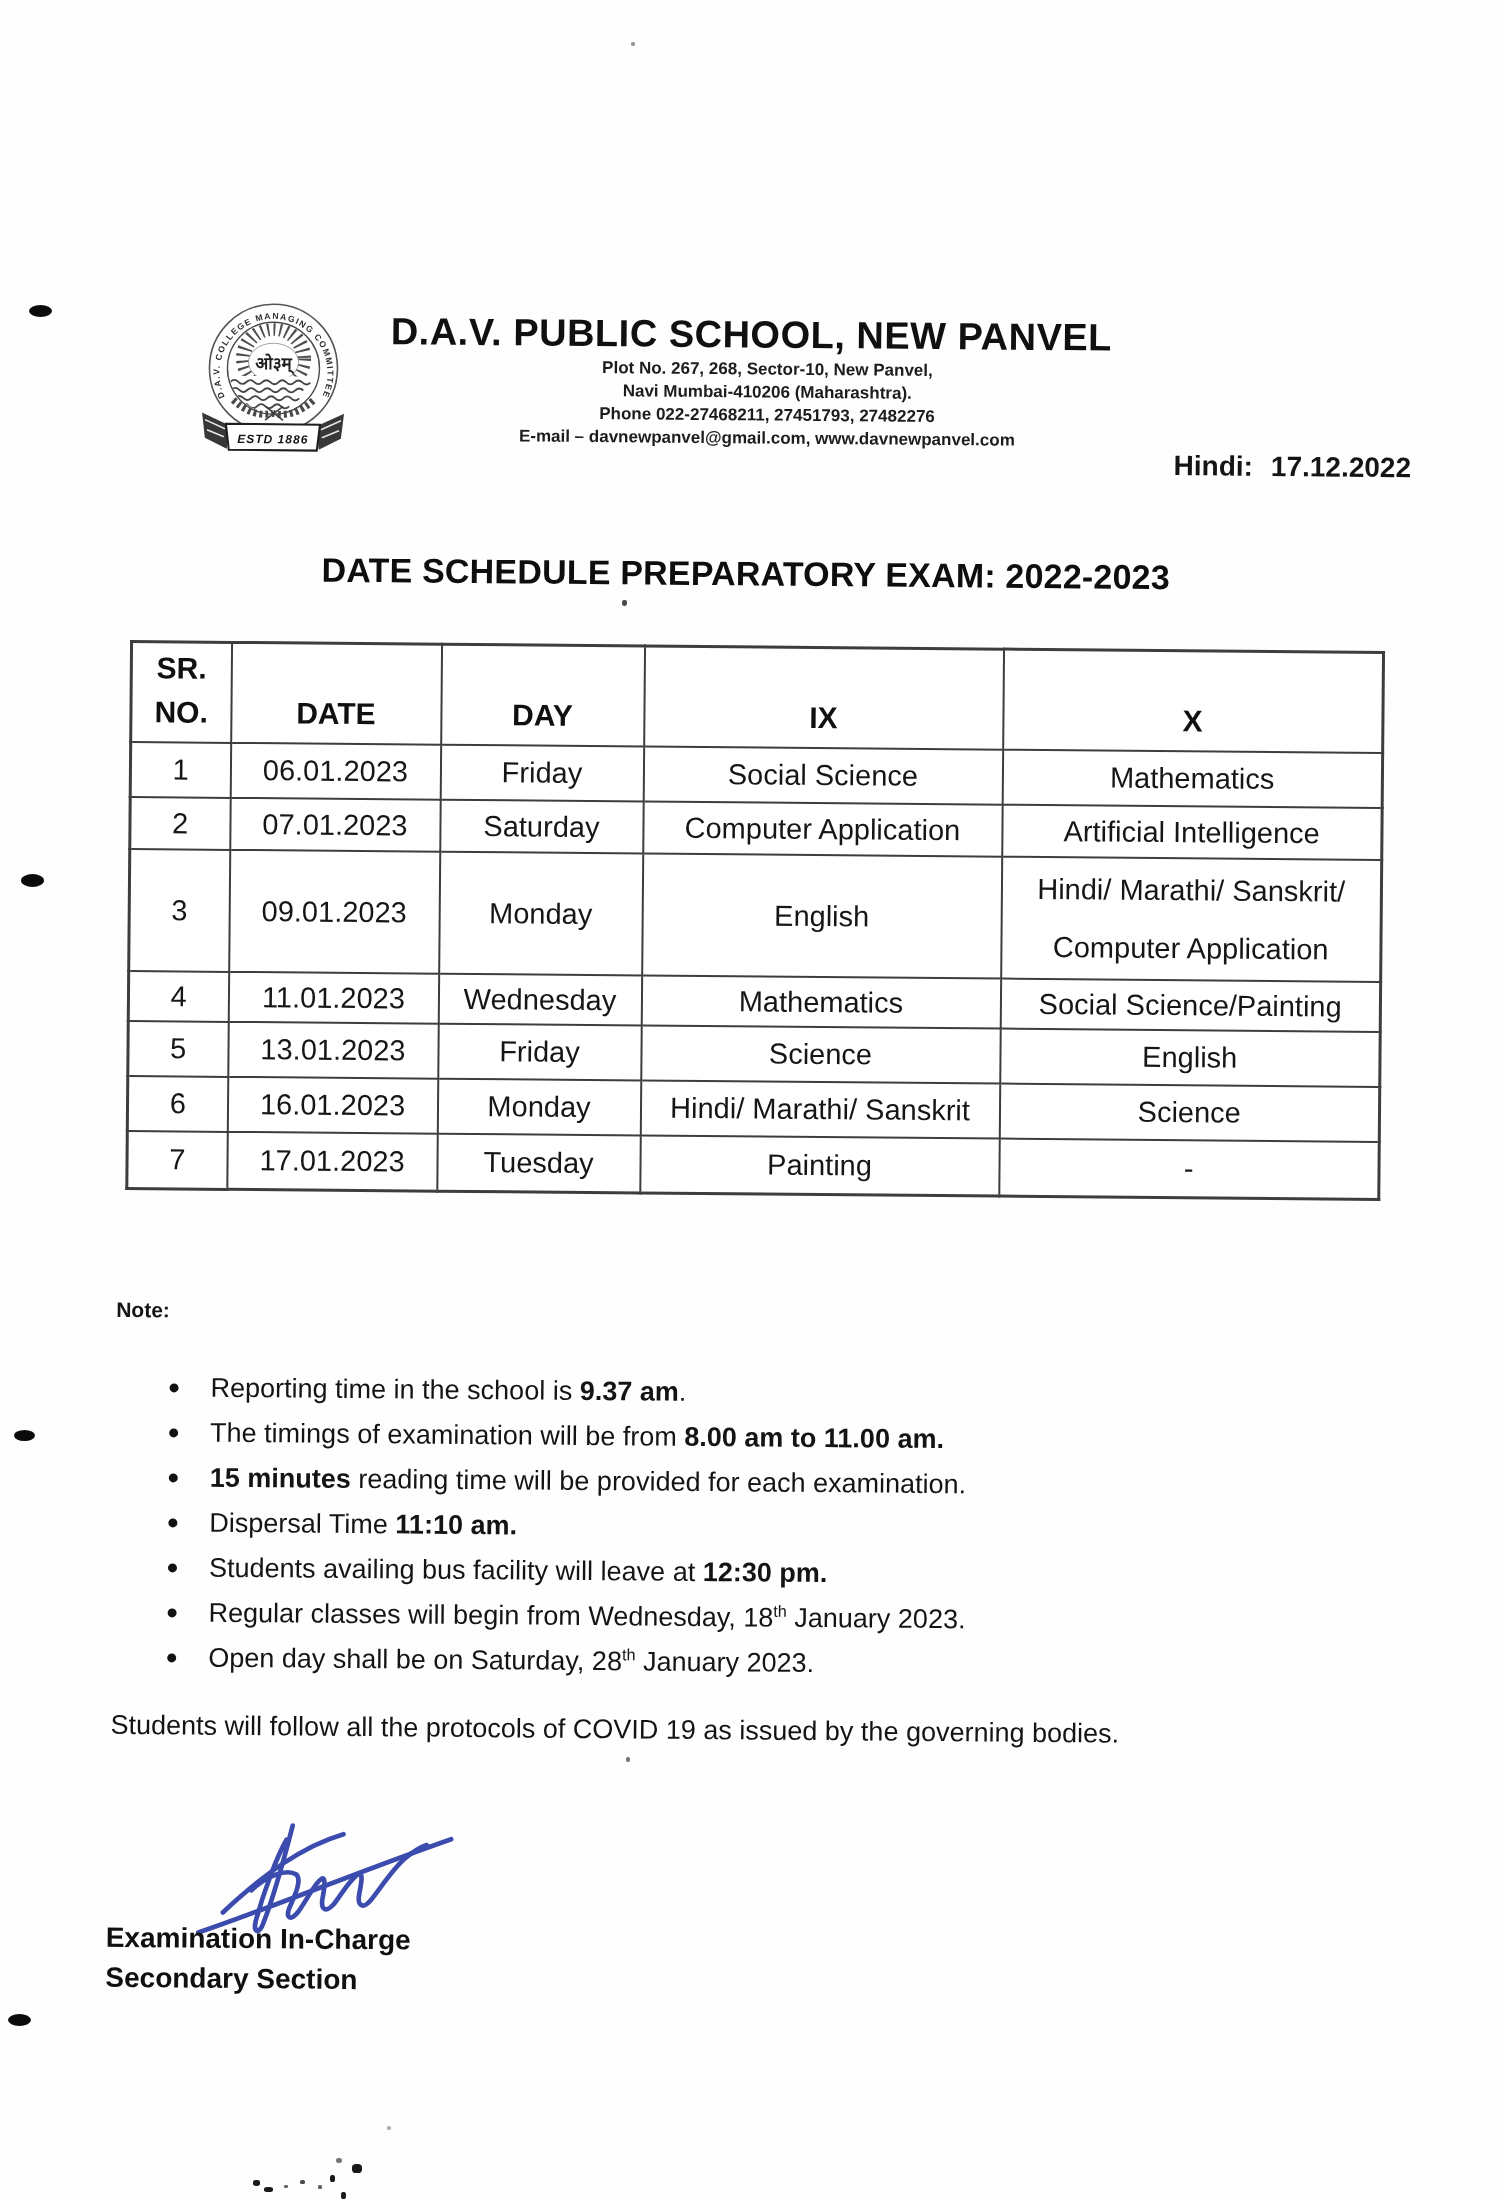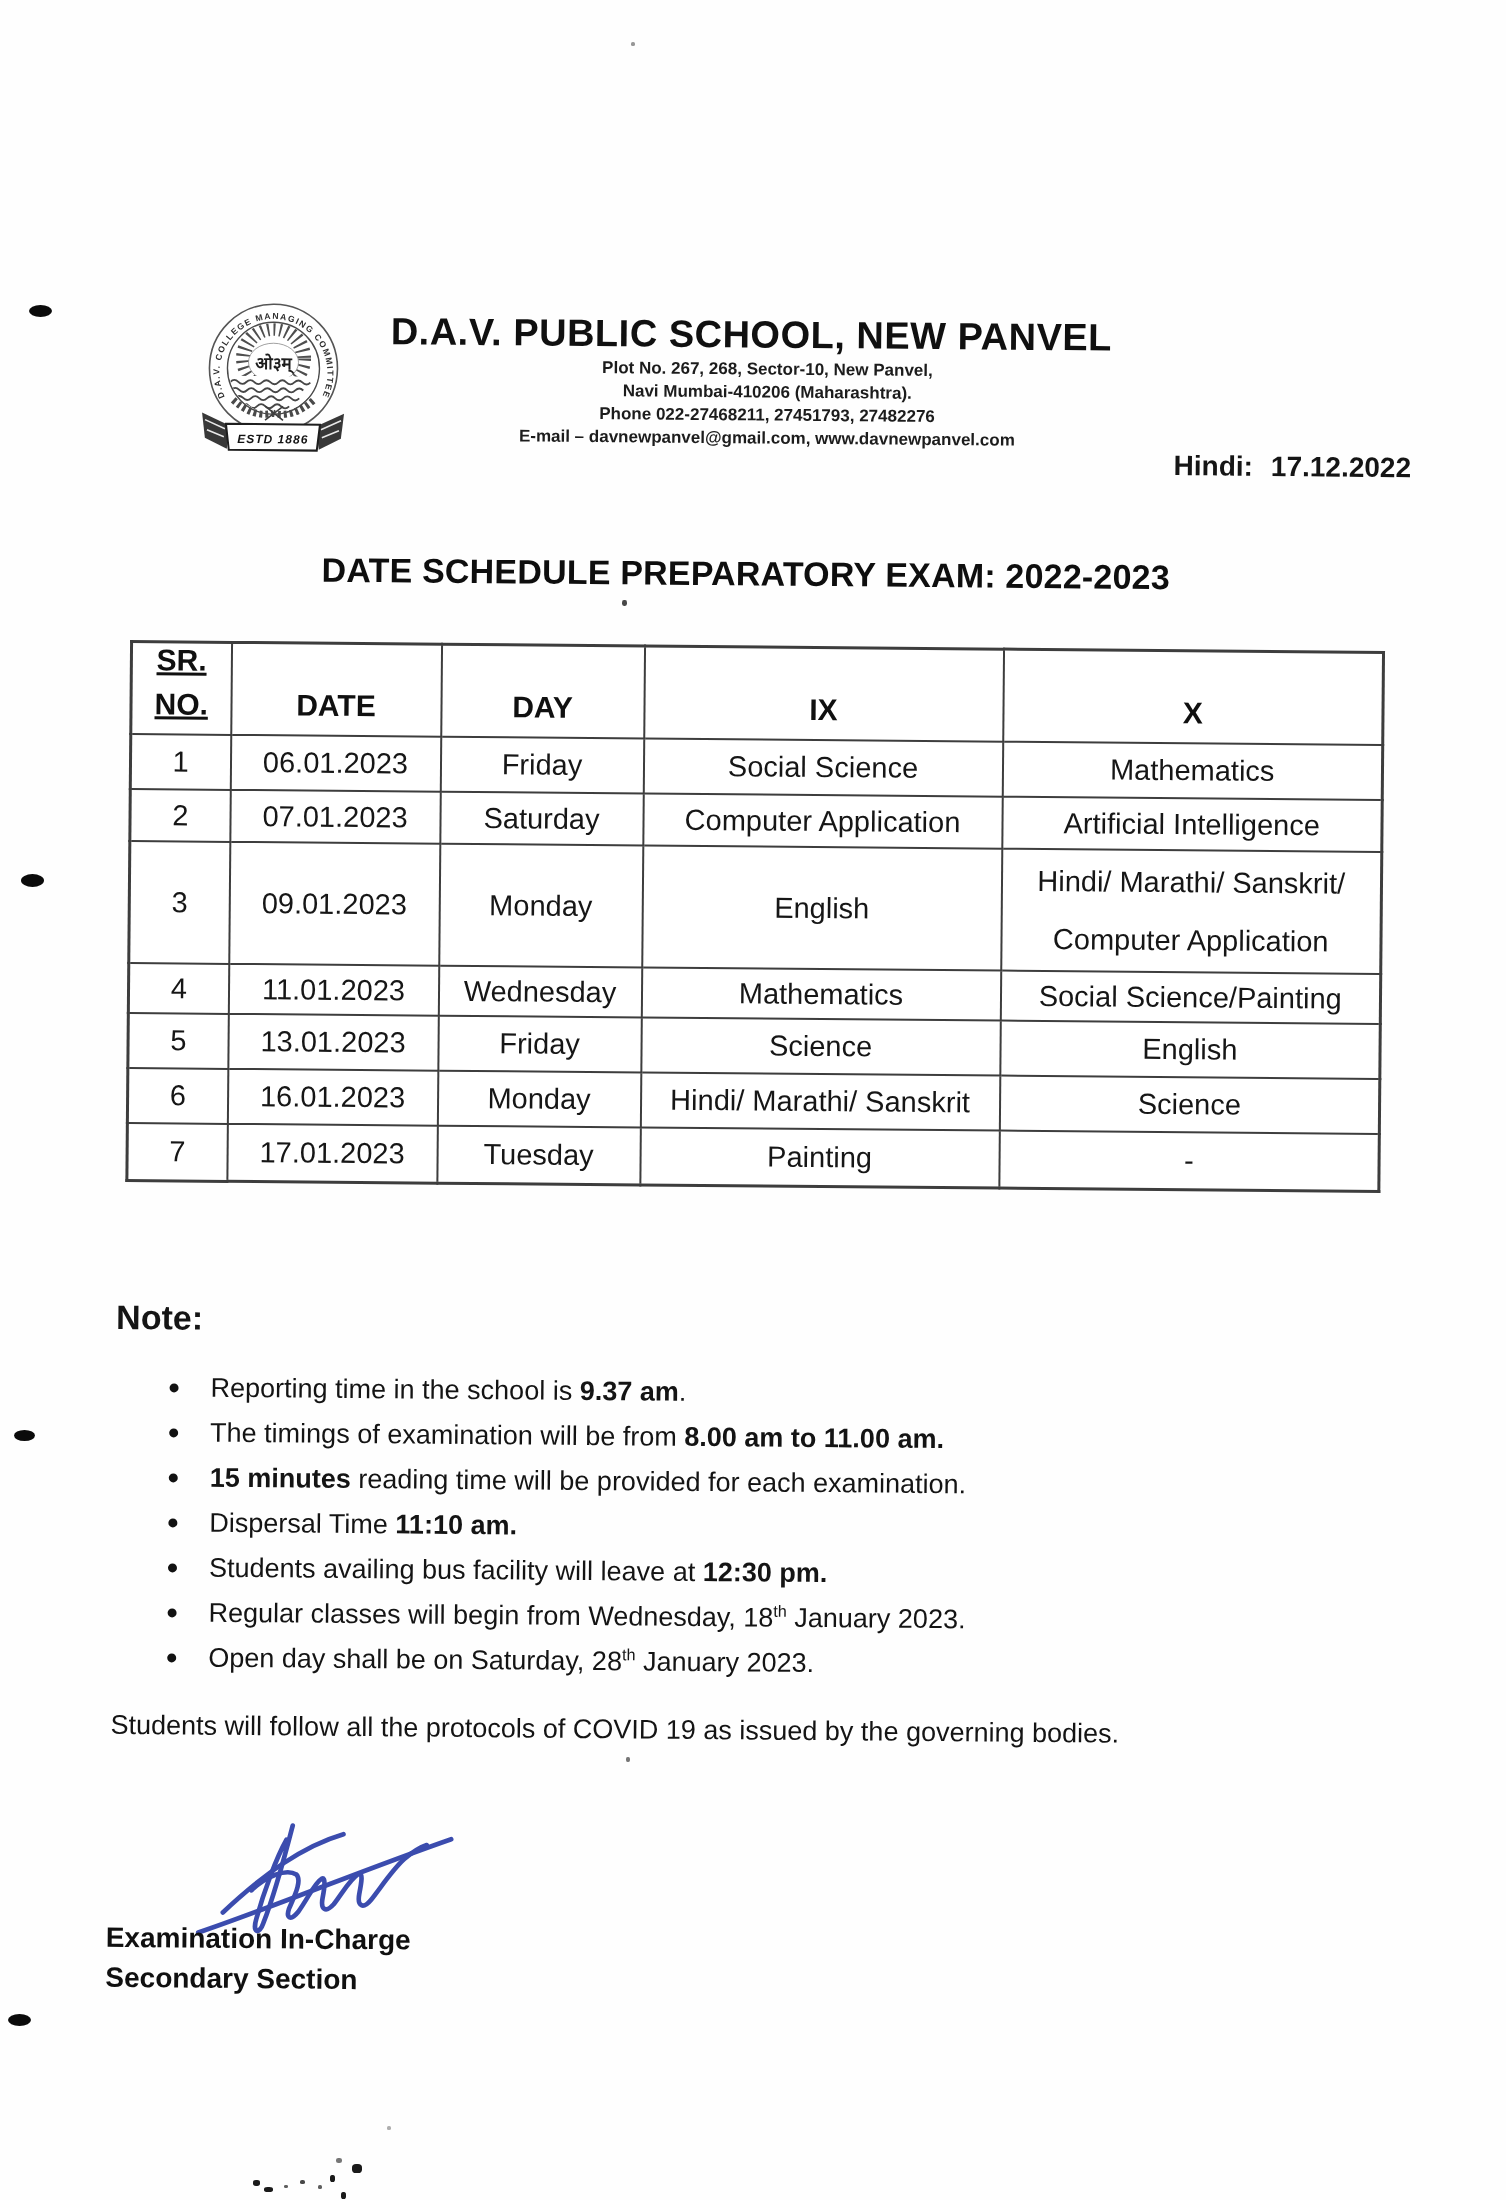--- a/index.html
+++ b/index.html
@@ -38,37 +38,37 @@
 
   
   .tblwrap{position:absolute;left:130px;top:640px;}
   table.exam{border-collapse:collapse;table-layout:fixed;width:1252px;background:#fff;}
   table.exam,table.exam th,table.exam td{border:2px solid #3d3d3d;}
   table.exam{border-width:3px;}
   table.exam th{
     font-size:30px;font-weight:bold;text-align:center;vertical-align:bottom;
     padding:6px 2px 12px 2px;height:86px;box-sizing:border-box;color:#101010;
   }
-  table.exam th.srno{vertical-align:top;padding-top:0;text-decoration:underline;}
+  table.exam th.srno{vertical-align:top;padding-top:8px;}
   .hdr2{display:flex;flex-direction:column;justify-content:space-between;height:78px;align-items:center;}
   table.exam td{
     font-size:29px;text-align:center;vertical-align:middle;
     padding:2px 4px;box-sizing:border-box;color:#161616;
   }
   table.exam tbody tr:nth-child(1) td{height:55px;}
   table.exam tbody tr:nth-child(2) td{height:52px;}
   table.exam tbody tr:nth-child(3) td{height:120px;}
   table.exam tbody tr:nth-child(4) td{height:50px;}
   table.exam tbody tr:nth-child(5) td{height:55px;}
   table.exam tbody tr:nth-child(6) td{height:55px;}
   table.exam tbody tr:nth-child(7) td{height:57px;}
   table.exam td.stack div{line-height:58px;}
 
   
-  .note-label{position:absolute;left:122px;top:1298px;font-size:34px;font-weight:bold;}
+  .note-label{position:absolute;left:122px;top:1298px;font-size:21px;font-weight:bold;}
   ul.notes{
     position:absolute;left:176px;top:1372px;margin:0;padding:0;list-style:none;
     font-size:27px;color:#141414;
   }
   ul.notes li{display:flex;margin:0 0 14px 0;line-height:31px;}
   .bdot{width:9px;height:9px;border-radius:50%;background:#111;flex:0 0 9px;margin:11px 32px 0 0;}
   ul.notes .b{font-weight:bold;}
   ul.notes sup{font-size:60%;line-height:0;}
   .closing{
     position:absolute;left:120px;top:1708px;width:1280px;

